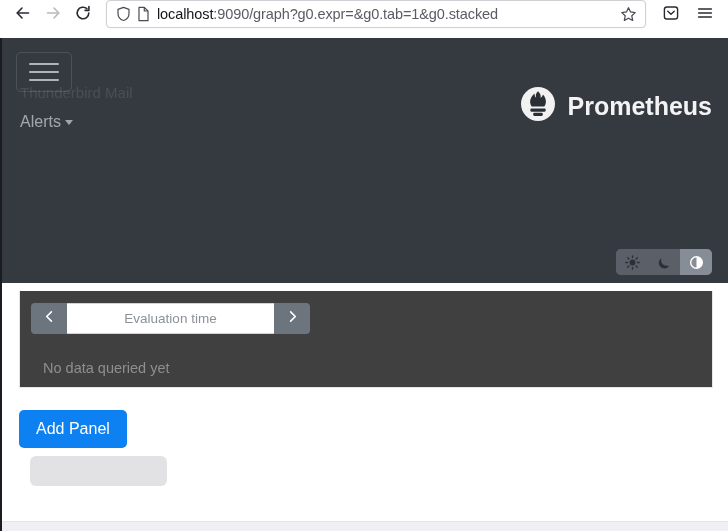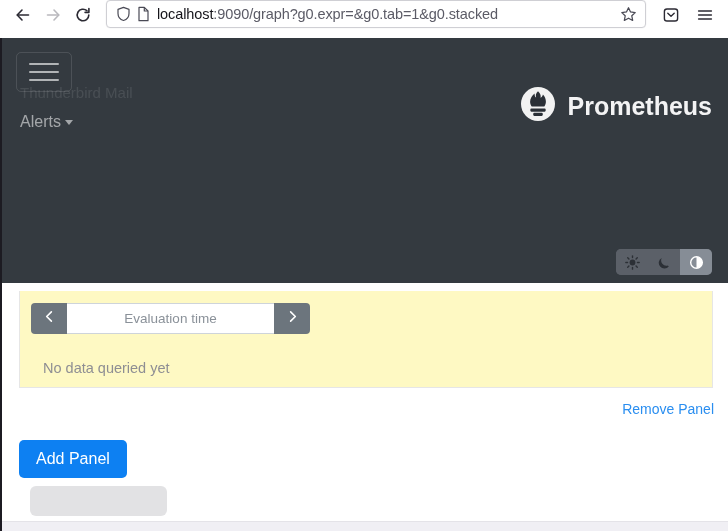--- a/index.html
+++ b/index.html
@@ -9,21 +9,21 @@
     overflow: hidden;
     font-family: "Liberation Sans", sans-serif;
     background: #ffffff;
   }
 
   
   .browser-bar {
     position: absolute; top: 0; left: 0;
     width: 728px; height: 28px;
     background: #ffffff;
-    display: flex; align-items: flex-start;
+    display: flex; align-items: flex-end;
     padding: 0 8px;
   }
   .nav-btn {
     width: 30px; height: 30px;
     display: flex; align-items: center; justify-content: center;
     border-radius: 4px;
     color: #2b2a33;
     flex: 0 0 auto;
   }
   .nav-btn.disabled { color: #b9b8bd; }
@@ -142,21 +142,21 @@
   }
   .theme-btn.active { background: #868d96; color: #ffffff; }
   .theme-btn svg { display:block; }
 
   
   .body-wrap { padding: 0; background: #fff; }
   .panel {
     margin: 8px 15px 0 17px;
     border: 1px solid #e6e6e6;
     border-top: none;
-    background: #fef9c3;
+    background: #404040;
     padding: 10px 0 0 0;
     height: 97px;
   }
   .input-group {
     display: flex;
     margin: 2px 0 0 11px;
     width: 279px;
     height: 31px;
     border-radius: 4px;
     overflow: hidden;
@@ -365,23 +365,20 @@
             <svg width="15" height="15" viewBox="0 0 16 16" fill="none" stroke="currentColor" stroke-width="1.7" stroke-linecap="round" stroke-linejoin="round">
                 <path d="M6 3l5 5-5 5"></path>
               </svg>
           </span>
         </div>
       </div>
 
       <div class="nodata">No data queried yet</div>
     </div>
 
-    <div class="remove-row">
-      <a class="remove-link">Remove Panel</a>
-    </div>
 
     <div class="add-row">
       <button class="add-panel-btn">Add Panel</button>
       <div class="ghost-block"></div>
     </div>
   </div>
 
   <div class="bottom-strip"></div>
 </div>
 

